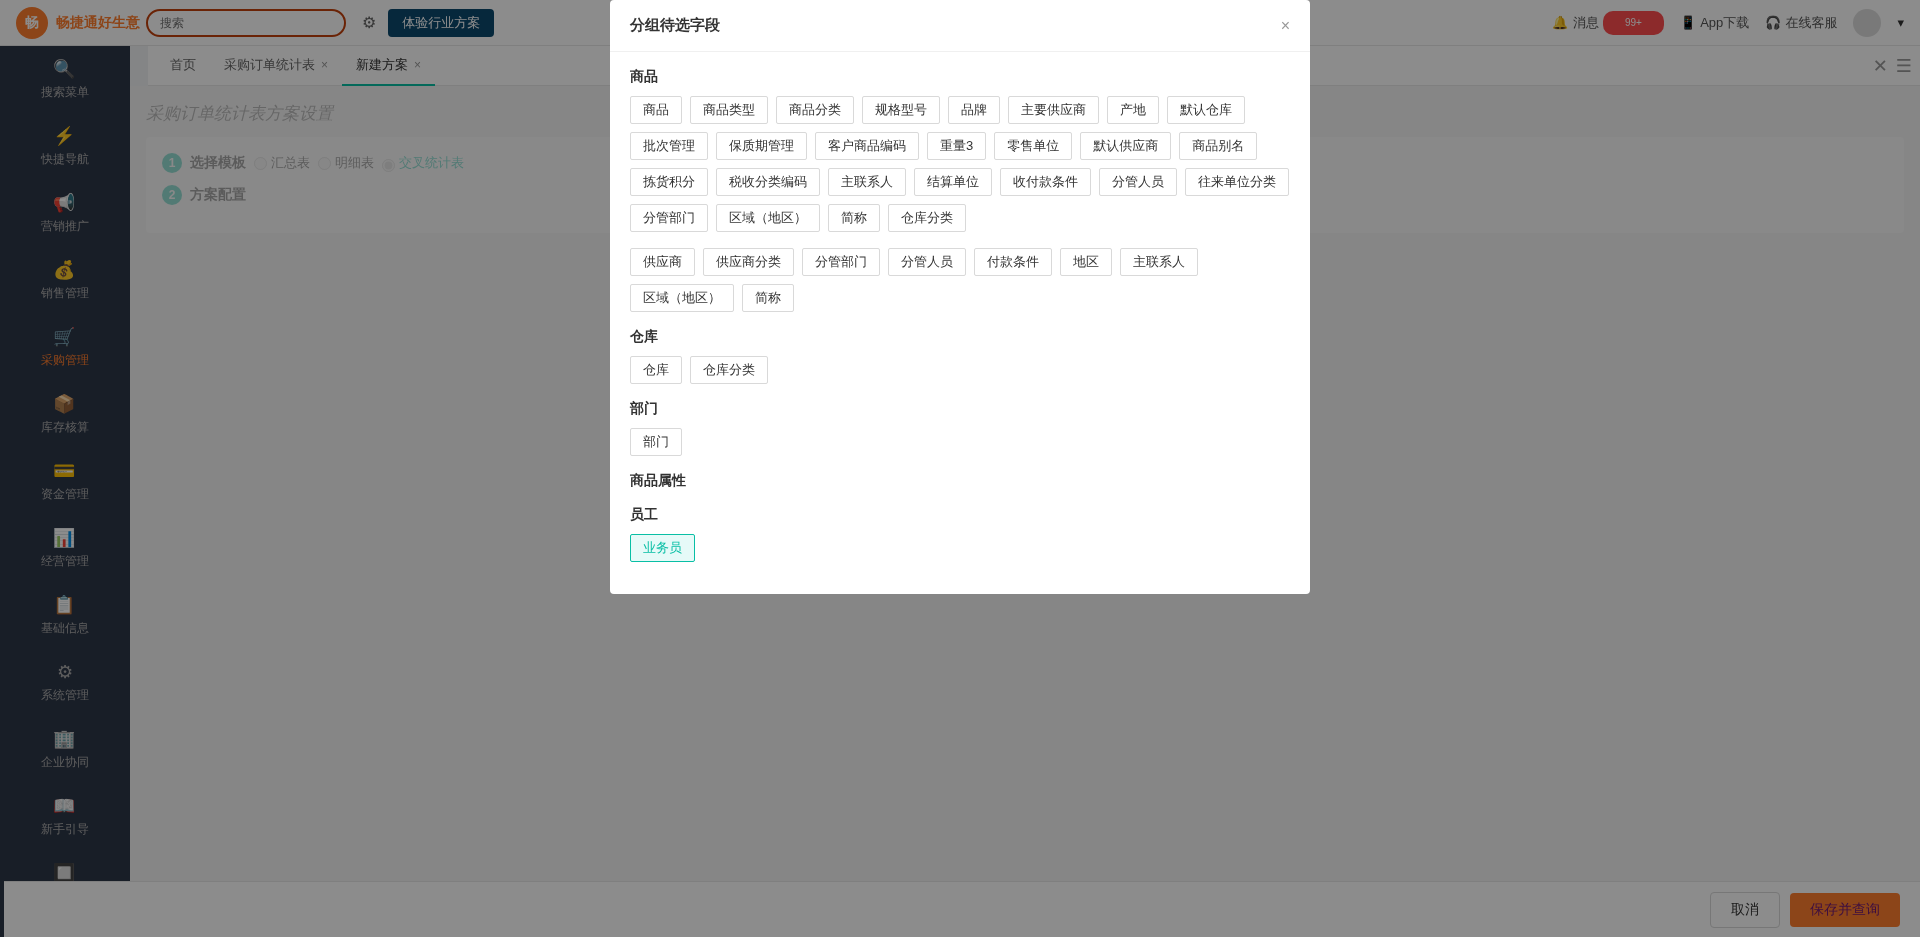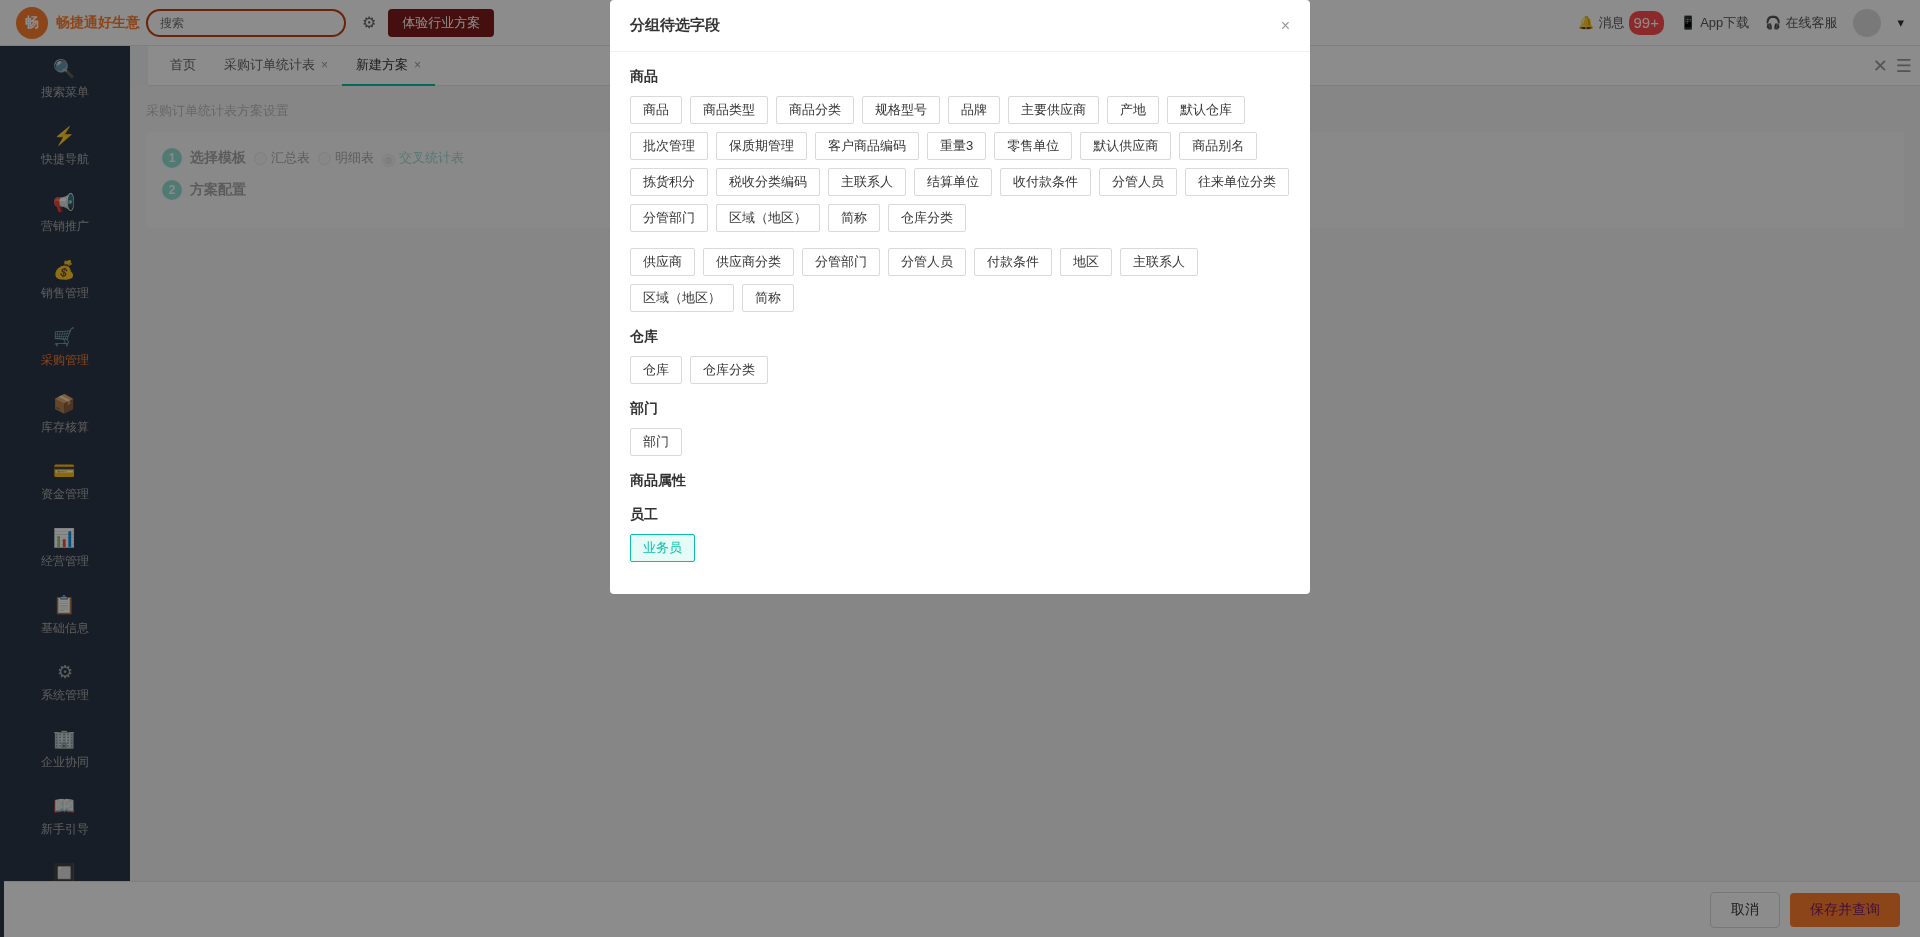--- a/index.html
+++ b/index.html
@@ -6,42 +6,42 @@
     body { font-family: 'Microsoft YaHei', Arial, sans-serif; font-size: 13px; background: #f0f2f5; color: #333; overflow: hidden; }
 
     
     .topbar { height: 46px; background: #fff; display: flex; align-items: center; padding: 0 16px; border-bottom: 1px solid #e8e8e8; position: fixed; top: 0; left: 0; right: 0; z-index: 100; }
     .topbar-logo { display: flex; align-items: center; width: 130px; }
     .topbar-logo-icon { width: 32px; height: 32px; background: #ff7e2e; border-radius: 50%; display: flex; align-items: center; justify-content: center; color: white; font-weight: bold; font-size: 14px; margin-right: 8px; }
     .topbar-logo-text { color: #ff7e2e; font-weight: bold; font-size: 14px; }
     .topbar-search { flex: 1; max-width: 200px; margin-right: 16px; }
     .topbar-search input { width: 100%; height: 28px; border: 2px solid #c2410c; border-radius: 14px; padding: 0 12px; font-size: 12px; outline: none; }
     .topbar-gear { color: #666; margin-right: 12px; cursor: pointer; font-size: 16px; }
-    .topbar-btn { background: #7f1d1d; color: white; border: none; border-radius: 4px; padding: 5px 14px; font-size: 13px; cursor: pointer; margin-right: auto; }
+    .topbar-btn { background: #0c4a6e; color: white; border: none; border-radius: 4px; padding: 5px 14px; font-size: 13px; cursor: pointer; margin-right: auto; }
     .topbar-right { display: flex; align-items: center; gap: 16px; }
     .topbar-right-item { display: flex; align-items: center; gap: 4px; font-size: 13px; color: #555; cursor: pointer; }
-    .badge { background: #ff4d4f; color: white; border-radius: 10px; padding: 0 5px; font-size: 15px; min-width: 18px; height: 24px; display: inline-flex; align-items: center; justify-content: center; }
+    .badge { background: #ff4d4f; color: white; border-radius: 10px; padding: 0 22px; font-size: 10px; min-width: 18px; height: 24px; display: inline-flex; align-items: center; justify-content: center; }
     .avatar { width: 28px; height: 28px; background: #ddd; border-radius: 50%; }
 
     
     .sidebar { position: fixed; top: 46px; left: 0; width: 130px; bottom: 0; background: #2d3748; display: flex; flex-direction: column; z-index: 99; }
     .sidebar-item { display: flex; flex-direction: column; align-items: center; padding: 12px 8px; cursor: pointer; color: #aaa; font-size: 12px; gap: 4px; transition: background 0.2s; }
     .sidebar-item.active { color: #ff7e2e; }
     .sidebar-item-icon { font-size: 18px; }
 
     
     .tabbar { position: fixed; top: 46px; left: 148px; right: 0; height: 40px; background: #fff; border-bottom: 1px solid #e8e8e8; display: flex; align-items: center; padding: 0 8px; z-index: 98; }
     .tab { display: flex; align-items: center; gap: 6px; padding: 0 14px; height: 40px; cursor: pointer; font-size: 13px; color: #666; border-bottom: 2px solid transparent; white-space: nowrap; }
     .tab.active { color: #333; border-bottom: 2px solid #09bfa5; }
     .tab-close { color: #999; font-size: 12px; }
     .tabbar-right { margin-left: auto; display: flex; gap: 8px; font-size: 18px; color: #999; cursor: pointer; }
 
     
     .main { position: fixed; top: 86px; left: 130px; right: 0; bottom: 0; overflow: auto; padding: 16px; background: #f5f5f5; }
-    .breadcrumb { font-size: 13px; color: #666; margin-bottom: 12px; }
+    .breadcrumb { font-size: 17px; color: #666; margin-bottom: 12px; font-style: italic; }
 
     
     .page-content { opacity: 0.4; }
     .section-title { font-size: 14px; font-weight: bold; margin-bottom: 12px; display: flex; align-items: center; gap: 8px; }
     .step-badge { background: #09bfa5; color: white; width: 20px; height: 20px; border-radius: 50%; display: inline-flex; align-items: center; justify-content: center; font-size: 12px; }
 
     
     .modal-overlay { position: fixed; top: 0; left: 0; right: 0; bottom: 0; background: rgba(0,0,0,0.45); z-index: 200; display: flex; align-items: flex-start; justify-content: center; }
     .modal { background: white; border-radius: 4px; width: 700px; max-height: 600px; display: flex; flex-direction: column; position: relative; }
     .modal-header { display: flex; align-items: center; justify-content: space-between; padding: 16px 20px; border-bottom: 1px solid #f0f0f0; flex-shrink: 0; }

